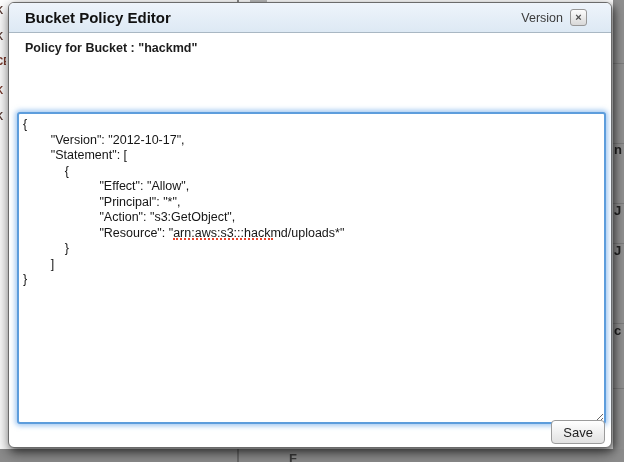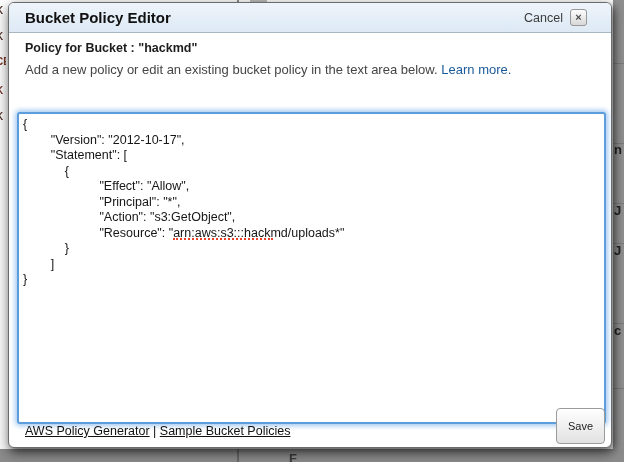--- a/index.html
+++ b/index.html
@@ -86,25 +86,25 @@
     position:absolute; left:16px; bottom:9px;
     font-size:12.5px; color:#111111;
   }
   .flink { text-decoration:underline; cursor:pointer; }
   .fsep  { text-decoration:none; }
   .footer-buttons {
     position:absolute; right:6px; bottom:3px;
     display:flex; gap:7px;
   }
   .btn {
-    height:36px; padding:0 11px;
+    height:24px; padding:0 11px;
     background:linear-gradient(#ffffff,#e1e1e1);
     border:1px solid #9b9b9b; border-radius:4px;
     font-family:"Liberation Sans","DejaVu Sans",sans-serif;
-    font-size:11px; color:#222222;
+    font-size:13px; color:#222222;
     display:flex; align-items:center; justify-content:center;
     cursor:pointer;
   }
 </style>
 </head>
 <body>
 
 <div class="bg-right"></div>
 <div class="bg-bottom"></div>
 <div class="bg-topline"></div>
@@ -127,41 +127,39 @@
 <span class="rfrag rf0">n</span>
 <span class="rfrag rf1">J</span>
 <span class="rfrag rf2">J</span>
 <span class="rfrag rf3">c</span>
 
 <div class="dialog">
 
   <div class="dialog-header">
     <span class="dialog-title">Bucket Policy Editor</span>
     <span class="header-right">
-      <span class="cancel-link">Cancel</span>
+      <span class="cancel-link">Version</span>
       <span class="close-btn">×</span>
     </span>
   </div>
 
   <div class="bucket-heading">Policy for Bucket : "hackmd"</div>
 
-  <div class="description"><span>Add a new policy or edit an existing bucket policy in the text area below.</span> <span class="learn-more">Learn more.</span></div>
 
   <textarea class="policy-textarea" spellcheck="false" style="">{
         "Version": "2012-10-17",
         "Statement": [
             {
                       "Effect": "Allow",
                       "Principal": "*",
                       "Action": "s3:GetObject",
                       "Resource": "arn:aws:s3:::hackmd/uploads*"
             }
         ]
 }</textarea>
   <div class="spell-squiggle"></div>
 
-  <div class="footer-links"><span class="flink">AWS Policy Generator</span> <span class="fsep">|</span> <span class="flink">Sample Bucket Policies</span></div>
 
   <div class="footer-buttons">
     <div class="btn">Save</div>
   </div>
 
 </div>
 
 </body></html>

